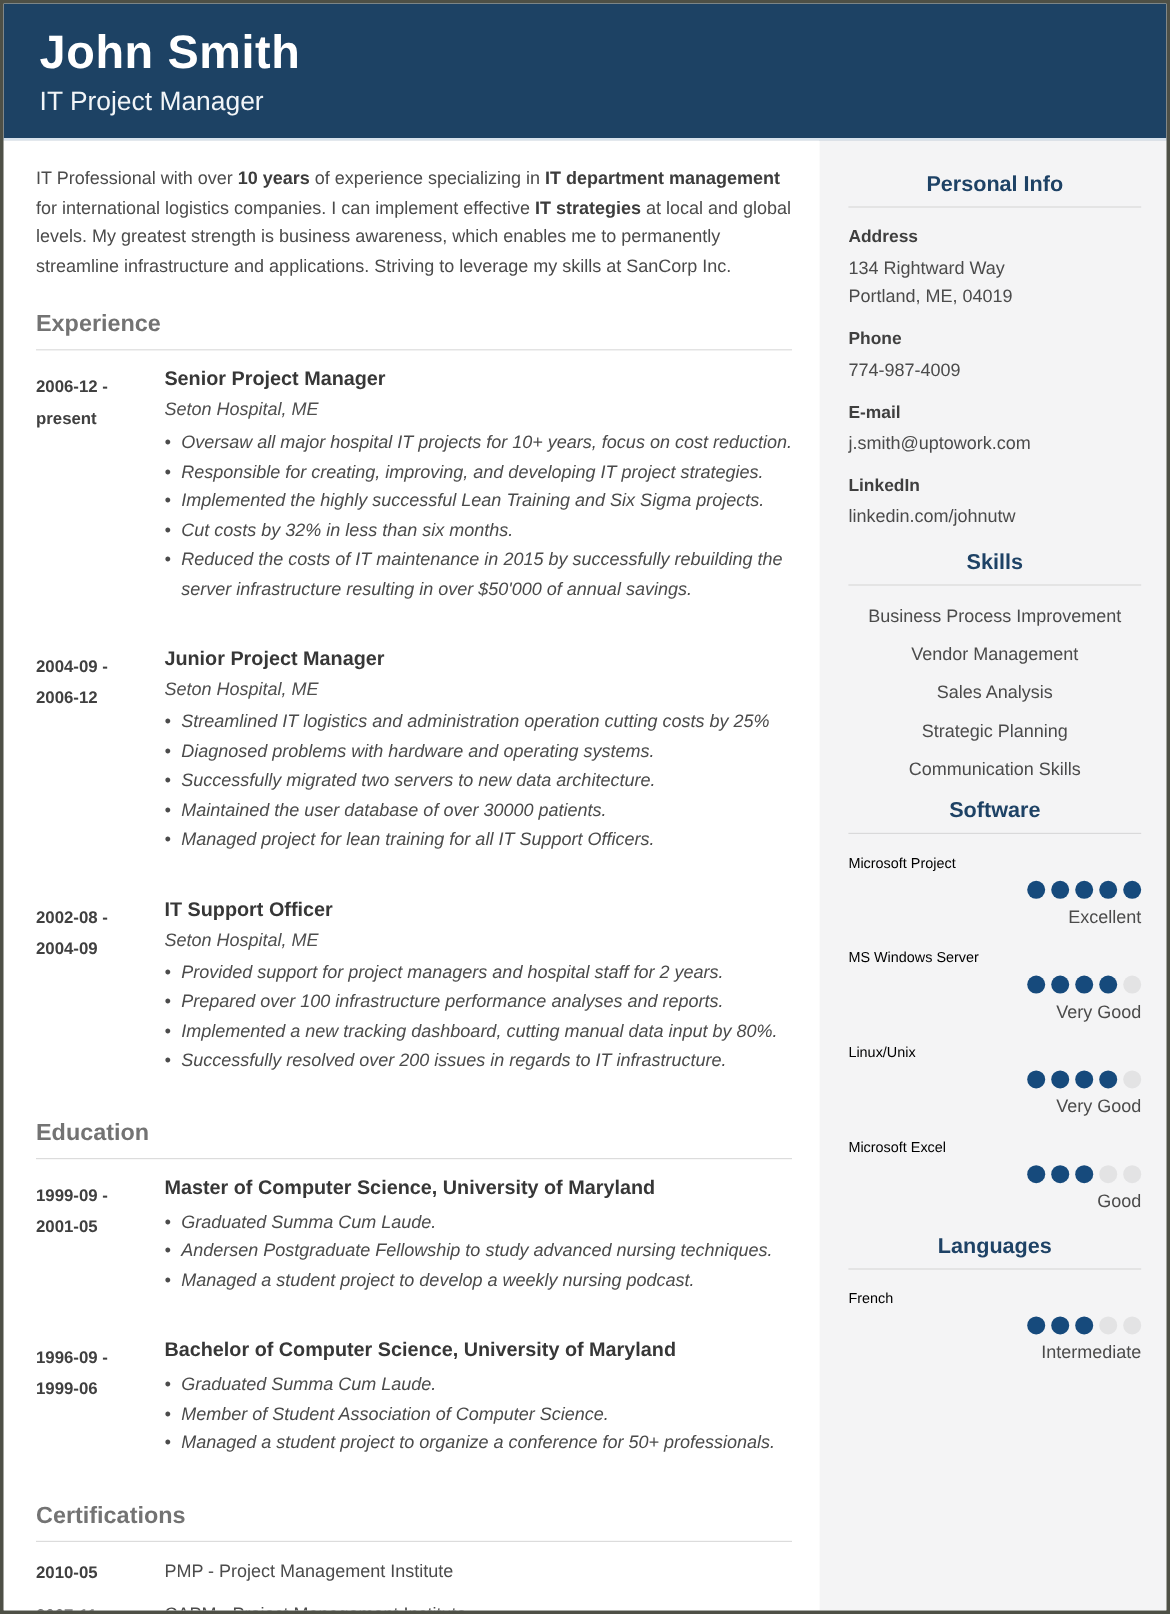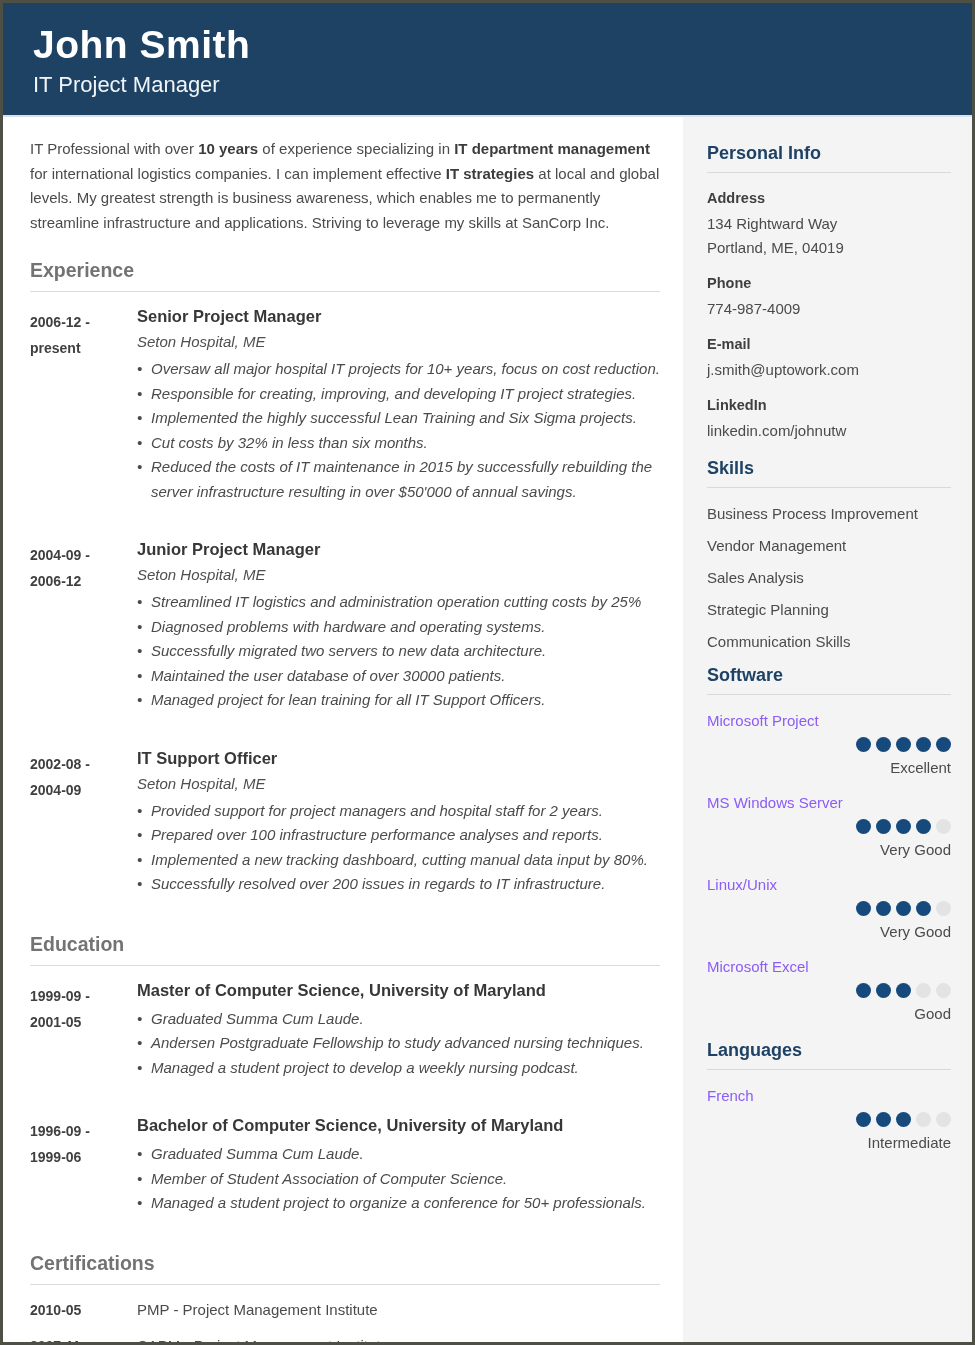--- a/index.html
+++ b/index.html
@@ -54,29 +54,29 @@
     font-size:15px; color:#4b4b4b; line-height:24.5px;
   }
   ul.bullets li::before{ content:"•"; position:absolute; left:0; color:#4b4b4b; }
   .cert-row{ display:grid; grid-template-columns:107px 1fr; margin-bottom:16px; }
   .cert-date{ font-size:14px; font-weight:bold; color:#404040; line-height:20px; }
   .cert-text{ font-size:15px; color:#4b4b4b; line-height:20px; }
   
   h2.side-sec{
     color:#1e4265; font-size:18px; font-weight:bold;
     padding-bottom:8px; border-bottom:1px solid #d9d9da;
-    margin-top:13px; margin-bottom:17px;
+    margin-top:13px; margin-bottom:17px;text-align:center;
   }
   .info-group{ margin-bottom:15px; }
   .info-label{ font-size:14.5px; font-weight:bold; color:#3f3f3f; margin-bottom:6px; }
   .info-value{ font-size:15px; color:#4b4b4b; line-height:24px; }
   ul.skills{ list-style:none; margin-bottom:10px; }
-  ul.skills li{ font-size:15px; color:#4b4b4b; margin-bottom:14px; line-height:18px; }
+  ul.skills li{ font-size:15px; color:#4b4b4b; margin-bottom:14px; line-height:18px;text-align:center; }
   .rate-item{ margin-bottom:16px; }
-  .rate-name{ font-size:15px; color:#8b5cf6; margin-bottom:8px; }
+  .rate-name{ font-size:12px; color:#000000; margin-bottom:8px; }
   .dots{ display:flex; justify-content:flex-end; gap:5px; margin-bottom:6px; }
   .dot{ width:15px; height:15px; border-radius:50%; display:inline-block; }
   .dot.filled{ background:#164a7c; }
   .dot.empty{ background:#e3e3e4; }
   .rate-level{ font-size:15px; color:#4b4b4b; text-align:right; line-height:20px; }
 </style>
 </head>
 <body>
 
 <div class="page">

